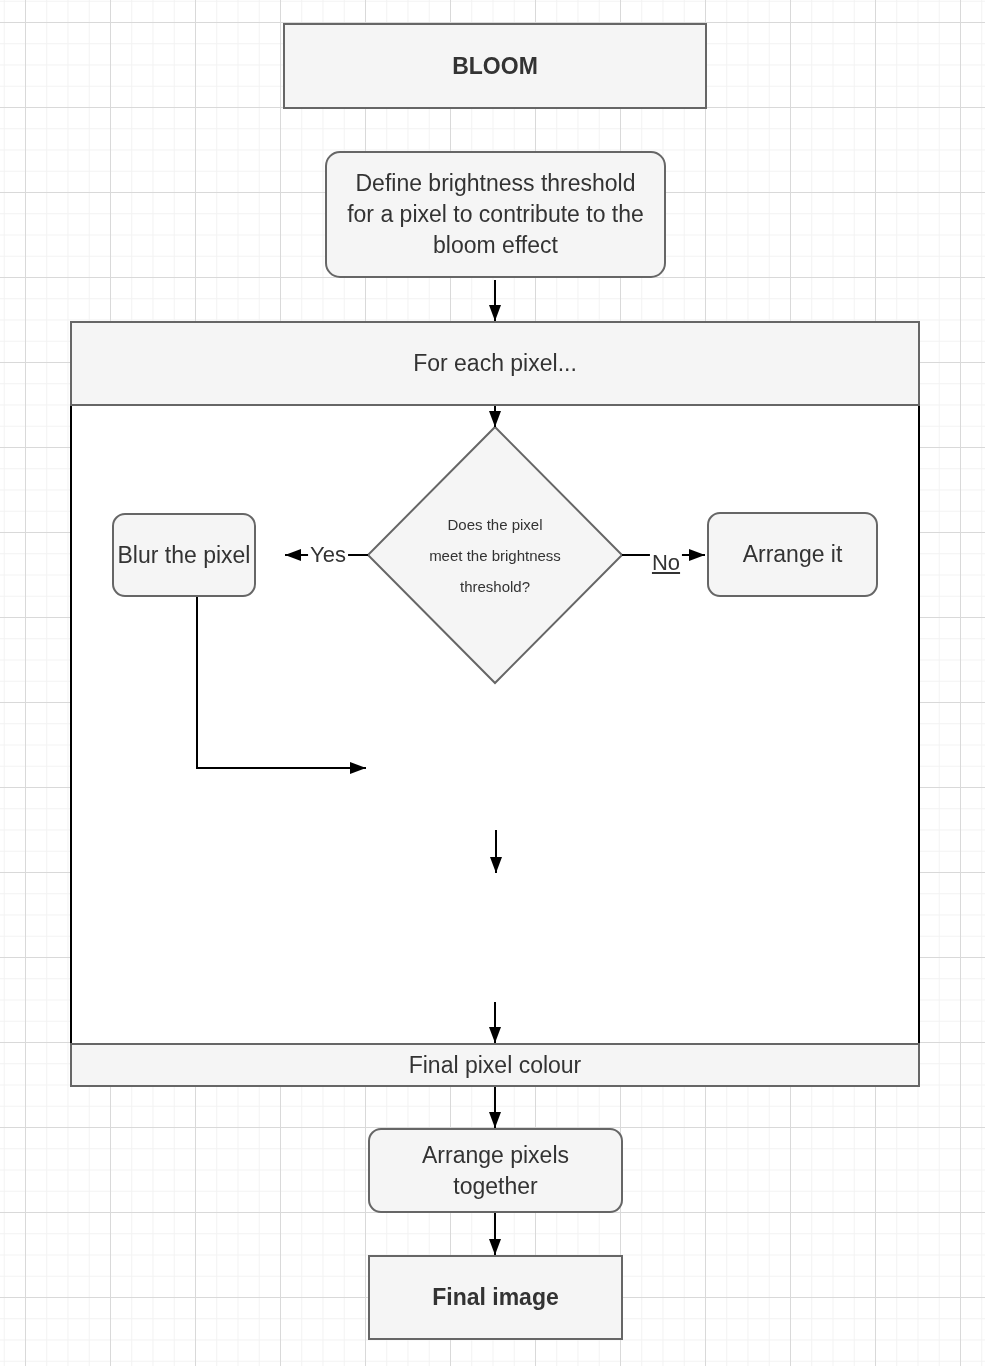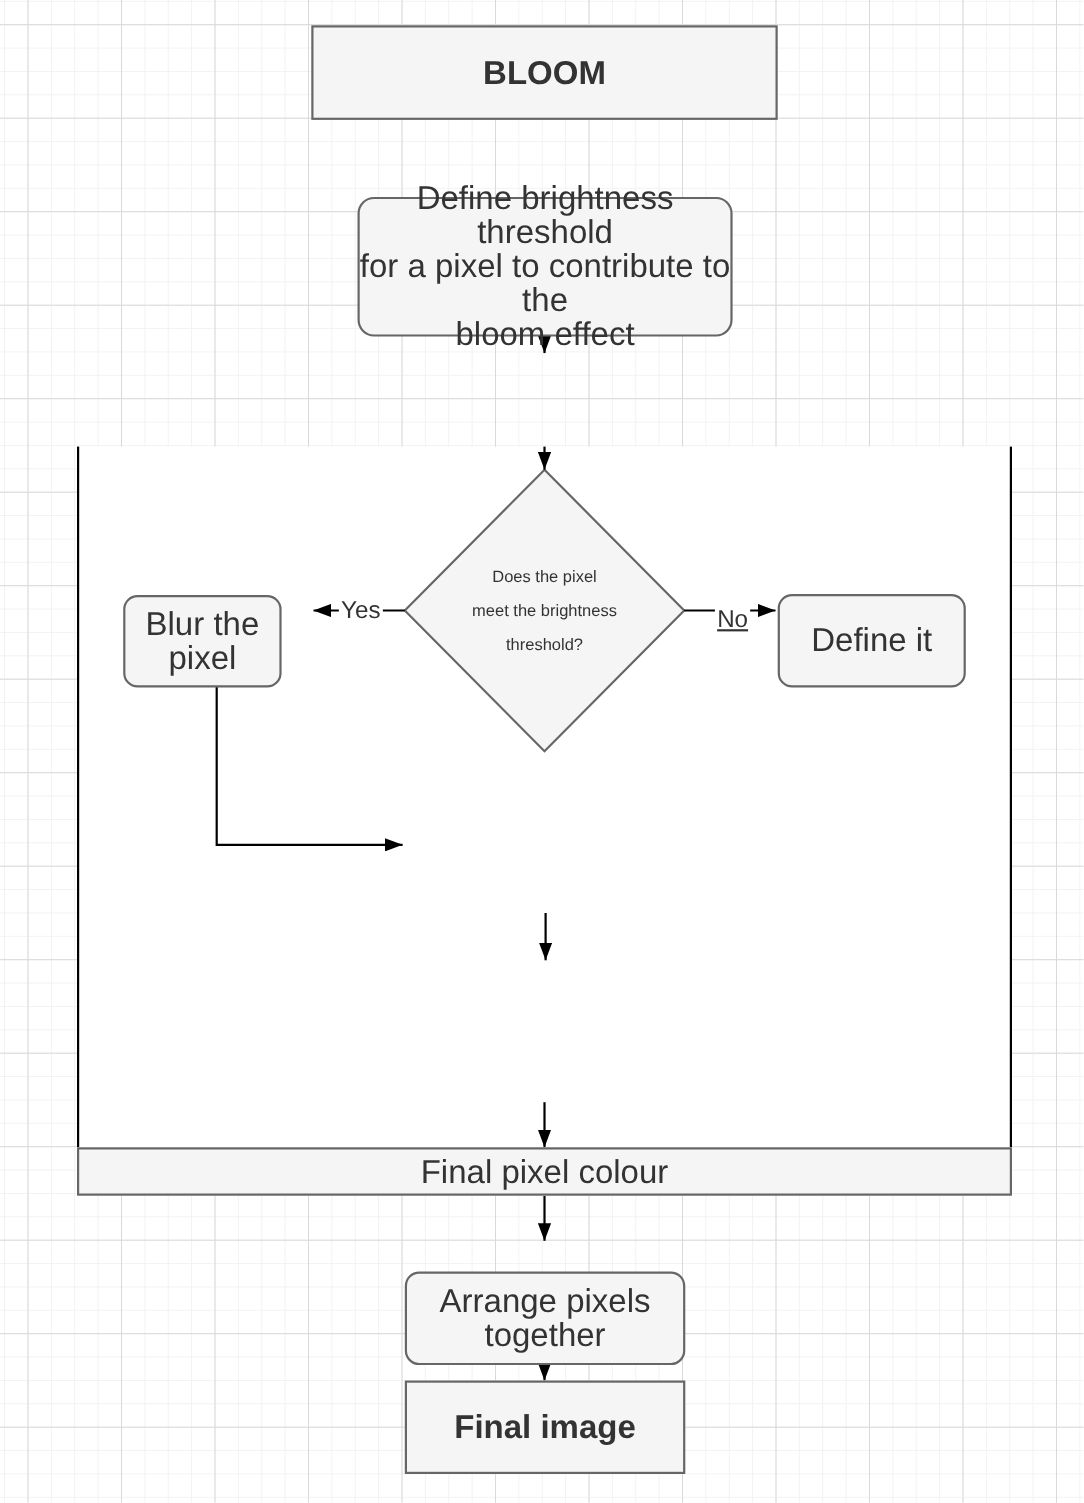--- a/index.html
+++ b/index.html
@@ -19,30 +19,30 @@
       linear-gradient(to bottom, #f2f2f2 1px, transparent 1px);
     background-size: 85px 85px, 85px 85px, 21.25px 21.25px, 21.25px 21.25px;
     background-position: 25px 22px, 25px 22px, 3.75px 0.75px, 3.75px 0.75px;
   }
   .node {
     position: absolute;
     box-sizing: border-box;
     background: #f5f5f5;
     border: 2px solid #666666;
     color: #333333;
-    font-size: 30px;
+    font-size: 23px;
     line-height: 31px;
     display: flex;
     align-items: center;
     justify-content: center;
     text-align: center;
     white-space: pre-line;
     z-index: 3;
   }
-  .rounded { border-radius: 15px; margin-top: 28px; }
+  .rounded { border-radius: 15px; }
   .bold    { font-weight: bold; }
   .loop-body {
     position: absolute;
     box-sizing: border-box;
     left: 70px; top: 406px; width: 850px; height: 637px;
     background: #ffffff;
     border-left: 2px solid #000000;
     border-right: 2px solid #000000;
     z-index: 1;
   }
@@ -96,28 +96,29 @@
     <path d="M495,1087 L495,1128" stroke="#000000" stroke-width="2" fill="none" marker-end="url(#arrow)"></path>
     <path d="M495,1213 L495,1255" stroke="#000000" stroke-width="2" fill="none" marker-end="url(#arrow)"></path>
   </svg>
 
   <div class="node bold" style="left:283px; top:23px; width:424px; height:86px;">BLOOM</div>
 
   <div class="node rounded" style="left:325px; top:151px; width:341px; height:127px;">Define brightness threshold
 for a pixel to contribute to the
 bloom effect</div>
 
+  <div class="node" style="left:70px; top:321px; width:850px; height:85px;">For each pixel...</div>
 
   <div class="diamond-label">Does the pixel
 meet the brightness
 threshold?</div>
 
   <div class="node rounded" style="left:112px; top:513px; width:144px; height:84px; border-radius:13px;">Blur the pixel</div>
 
-  <div class="node rounded" style="left:707px; top:512px; width:171px; height:85px; border-radius:13px;">Define it</div>
+  <div class="node rounded" style="left:707px; top:512px; width:171px; height:85px; border-radius:13px;">Arrange it</div>
 
 
 
   <div class="node" style="left:70px; top:1043px; width:850px; height:44px;">Final pixel colour</div>
 
   <div class="node rounded" style="left:368px; top:1128px; width:255px; height:85px; border-radius:13px;">Arrange pixels
 together</div>
 
   <div class="node bold" style="left:368px; top:1255px; width:255px; height:85px;">Final image</div>
 

